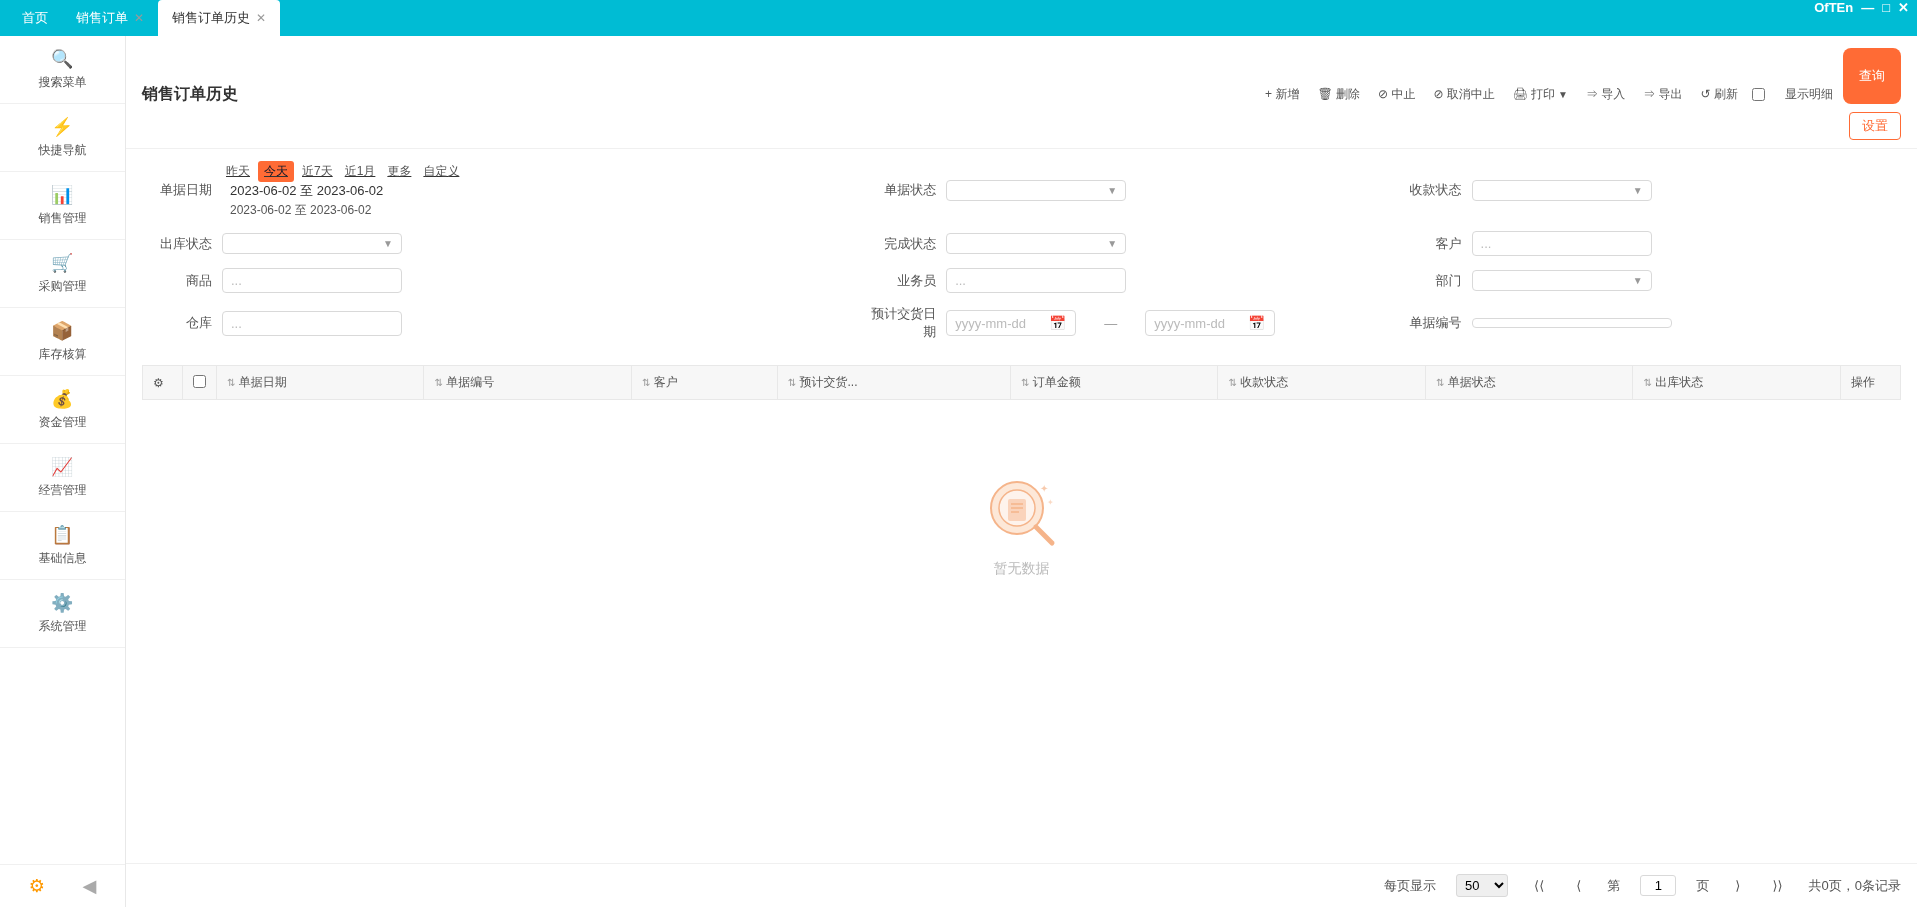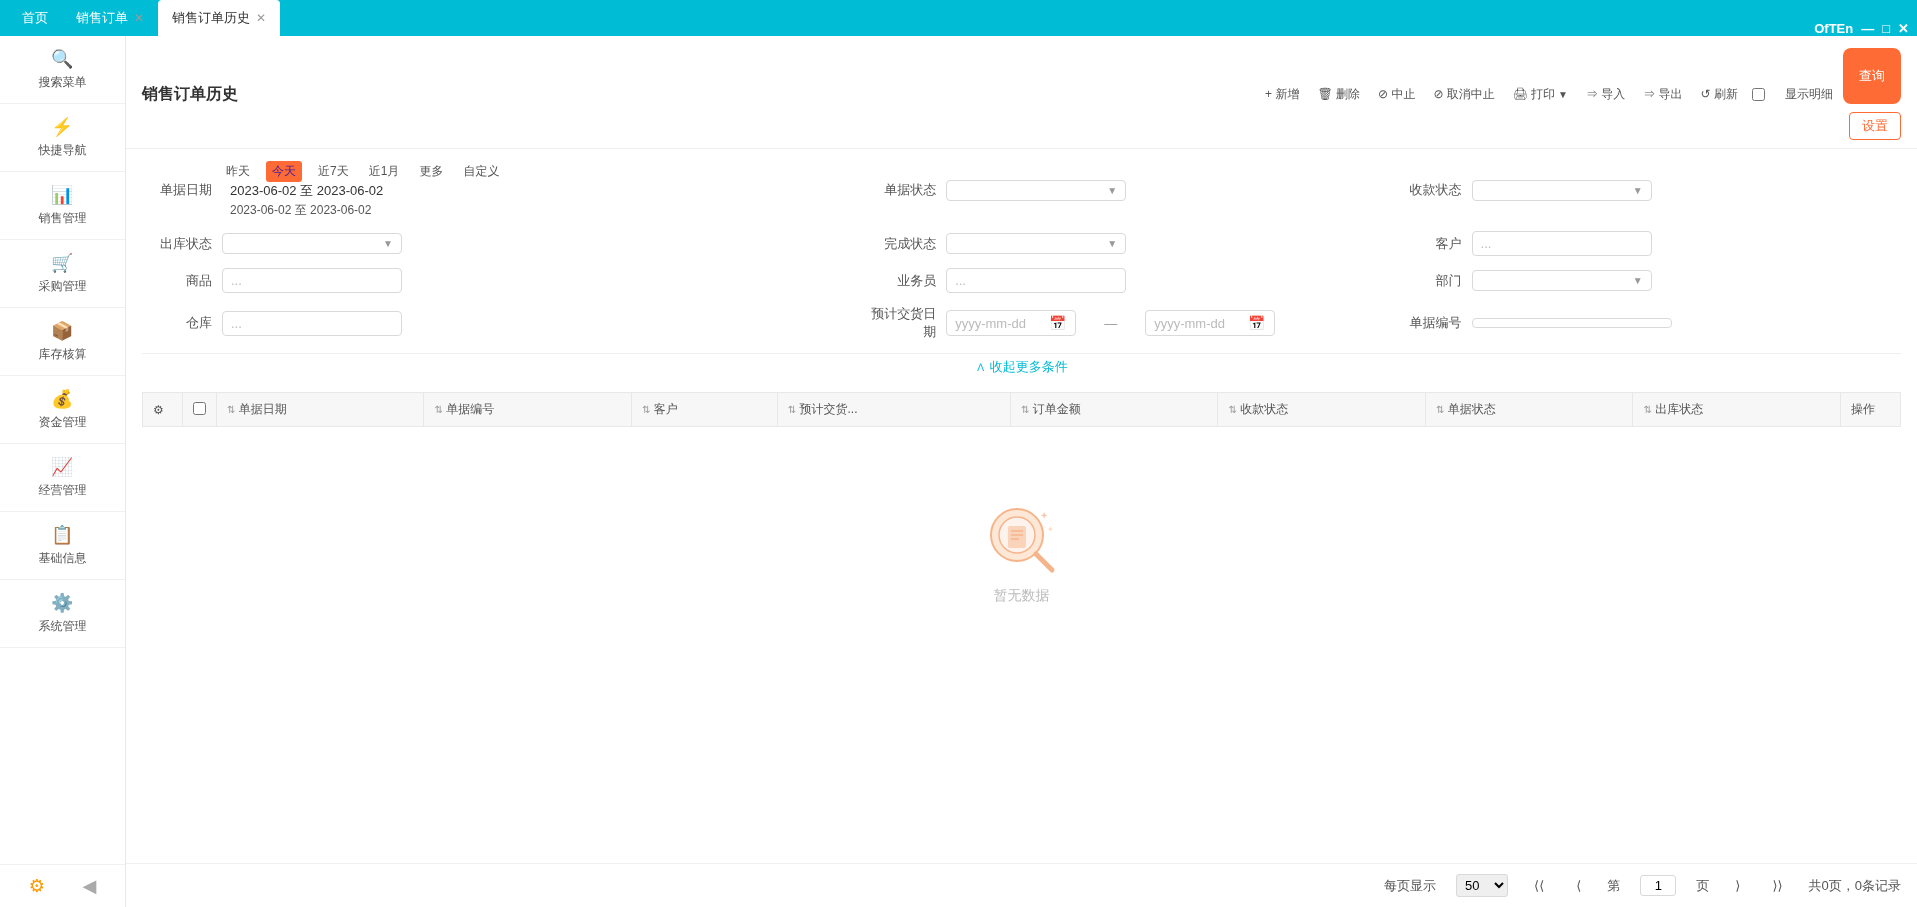--- a/index.html
+++ b/index.html
@@ -1,19 +1,19 @@
 <!DOCTYPE html>
 <html><head>
   <meta charset="utf-8">
   <style>
     * { margin: 0; padding: 0; box-sizing: border-box; }
     body { font-family: 'Microsoft YaHei', Arial, sans-serif; font-size: 13px; background: #f5f5f5; color: #333; display: flex; flex-direction: column; height: 907px; overflow: hidden; }
 
     
-    .top-bar { background: #00bcd4; height: 36px; display: flex; align-items: flex-end; padding: 0 8px; flex-shrink: 0; }
+    .top-bar { background: #00bcd4; height: 36px; display: flex; align-items: flex-start; padding: 0 8px; flex-shrink: 0; }
     .tab { display: flex; align-items: center; height: 36px; padding: 0 14px; color: #fff; font-size: 13px; cursor: pointer; position: relative; }
     .tab.home { background: transparent; }
     .tab.active { background: #fff; color: #333; border-radius: 4px 4px 0 0; }
     .tab .tab-close { margin-left: 6px; font-size: 12px; color: #999; cursor: pointer; }
     .top-bar-right { margin-left: auto; display: flex; align-items: center; gap: 8px; font-weight: bold; }
     .top-bar-right span { color: #fff; font-size: 13px; cursor: pointer; }
     .often-text { color: #fff; font-size: 13px; }
 
     
     .main-layout { display: flex; flex: 1; overflow: hidden; }
@@ -35,23 +35,23 @@
     .toolbar-btn { display: flex; align-items: center; gap: 3px; font-size: 12px; color: #555; cursor: pointer; padding: 0 4px; }
     .btn-query { background: #ff6b35; color: #fff; border: none; border-radius: 8px; padding: 19px 16px; font-size: 13px; cursor: pointer; }
     .btn-settings { background: #fff; color: #ff6b35; border: 1px solid #ff6b35; border-radius: 4px; padding: 4px 12px; font-size: 13px; cursor: pointer; display: block; margin-top: 4px; }
     .checkbox-label { display: flex; align-items: center; gap: 20px; font-size: 12px; color: #555; }
 
     
     .filter-area { padding: 12px 16px; background: #fff; flex-shrink: 0; }
     .filter-row { display: flex; align-items: center; margin-bottom: 12px; gap: 0; }
     .filter-label { width: 80px; text-align: right; padding-right: 10px; color: #555; font-size: 13px; flex-shrink: 0; }
     .filter-control { display: flex; align-items: center; flex: 1; }
-    .date-shortcuts { display: flex; align-items: flex-end; gap: 12px; }
+    .date-shortcuts { display: flex; align-items: flex-end; gap: 4px; text-decoration: underline; }
     .date-shortcut { font-size: 12px; color: #555; cursor: pointer; padding: 2px 4px; }
-    .date-shortcut.active { background: #ff6b35; color: #4c1d95; border-radius: 3px; padding: 2px 6px; }
+    .date-shortcut.active { background: #ff6b35; color: #0f172a; border-radius: 3px; padding: 2px 6px; }
     .select-box { display: flex; align-items: center; border: 1px solid #d9d9d9; border-radius: 4px; padding: 4px 8px; background: #fff; cursor: pointer; min-width: 180px; justify-content: space-between; font-size: 13px; color: #bbb; }
     .select-box .arrow { font-size: 10px; color: #999; margin-left: 8px; }
     .input-dots { border: 1px solid #d9d9d9; border-radius: 4px; padding: 4px 8px; background: #fff; cursor: pointer; font-size: 13px; color: #bbb; display: flex; align-items: center; min-width: 180px; justify-content: space-between; }
     .date-input { border: 1px solid #d9d9d9; border-radius: 4px; padding: 4px 8px; background: #fff; font-size: 13px; color: #bbb; width: 130px; display: flex; align-items: center; justify-content: space-between; }
     .date-sep { margin: 0 8px; color: #999; }
     .cal-icon { color: #999; font-size: 14px; margin-left: 4px; }
     .collapse-bar { text-align: center; padding: 4px 0; color: #00bcd4; font-size: 13px; cursor: pointer; border-top: 1px solid #f0f0f0; margin-top: 4px; }
 
     
     .table-area { flex: 1; overflow: auto; padding: 0 16px; }
@@ -277,23 +277,20 @@
         </div>
         <div class="filter-divider"></div>
         <span class="filter-label">单据编号</span>
         <div class="filter-control">
           <div class="select-box" style="min-width:200px;">
             <span></span>
           </div>
         </div>
       </div>
 
-      <div class="collapse-bar">
-        <span>∧ 收起更多条件</span>
-      </div>
     </div>
 
     <div class="table-area">
       <table class="data-table">
         <thead>
           <tr>
             <th class="th-settings">⚙</th>
             <th class="th-check"><input type="checkbox" style=""></th>
             <th><span style="color:#999;font-size:10px;">⇅</span> 单据日期</th>
             <th><span style="color:#999;font-size:10px;">⇅</span> 单据编号</th>

